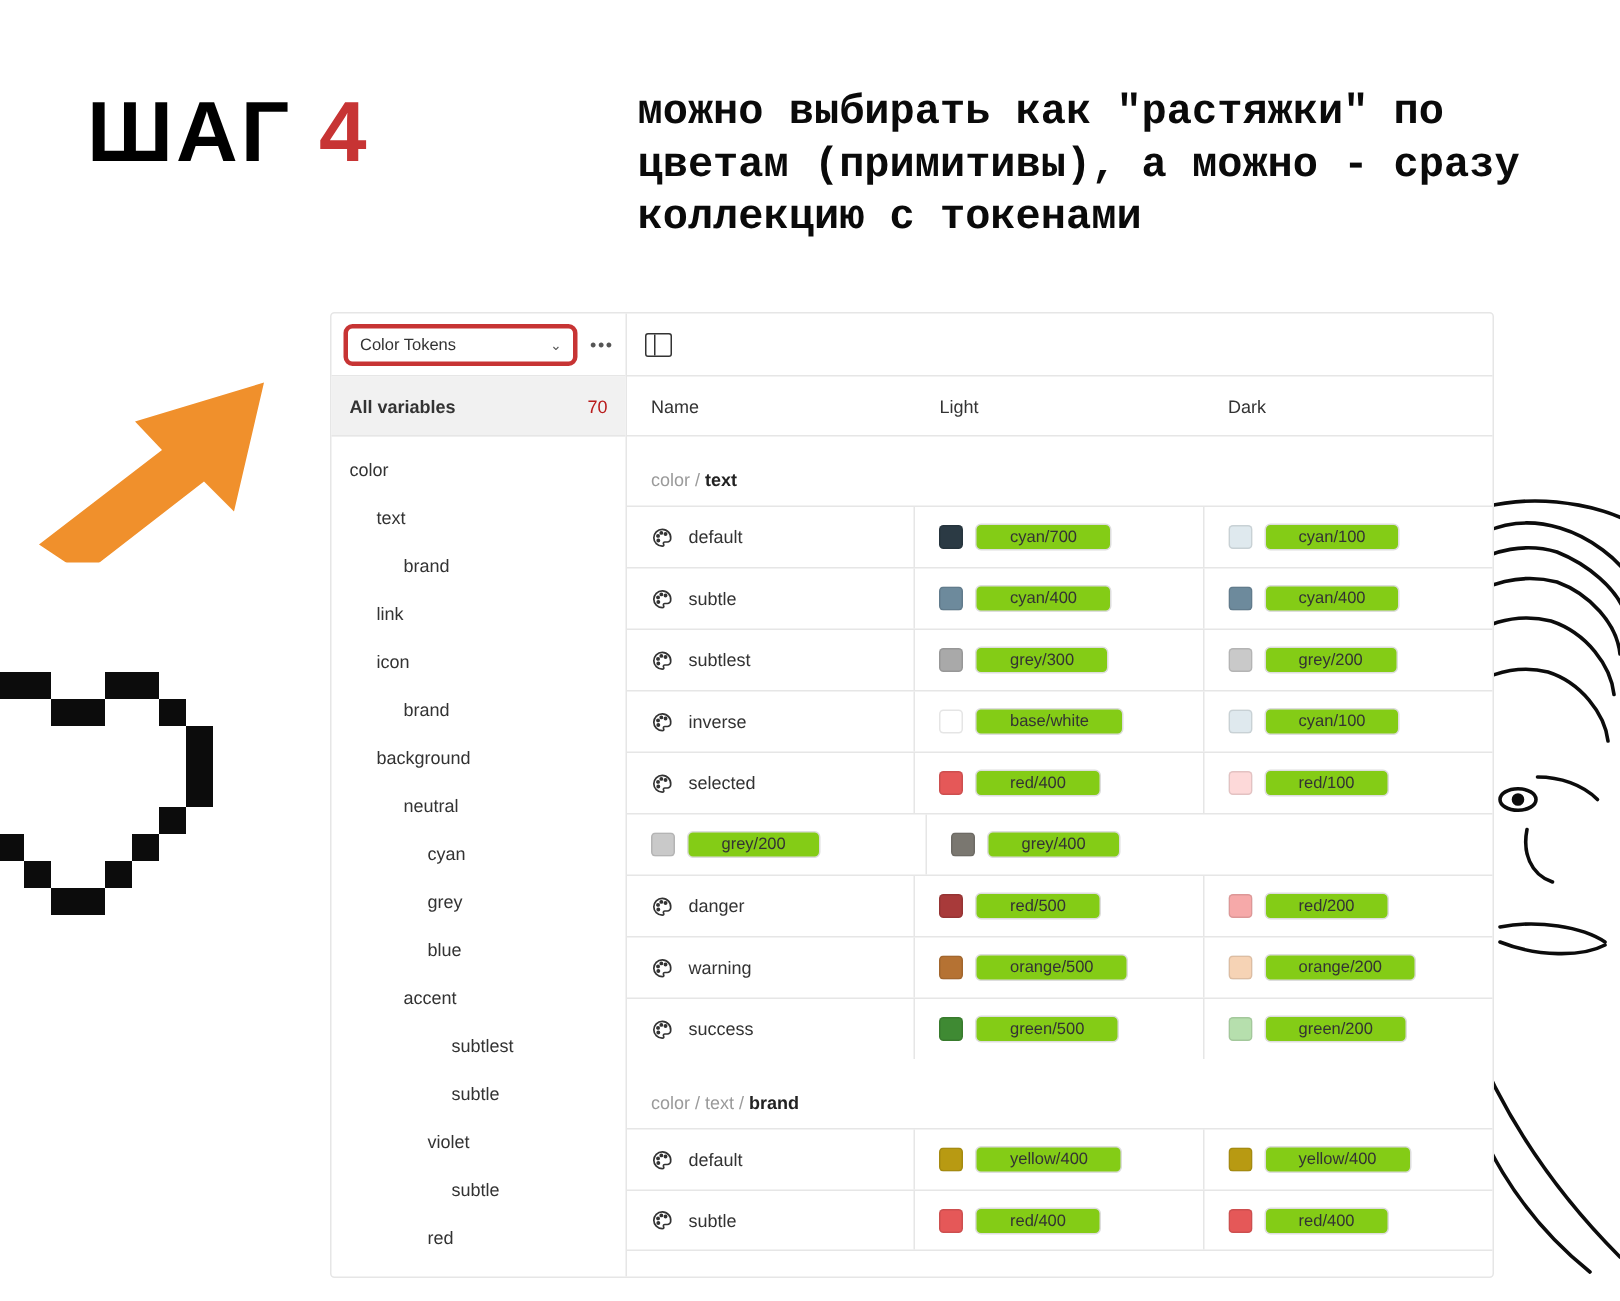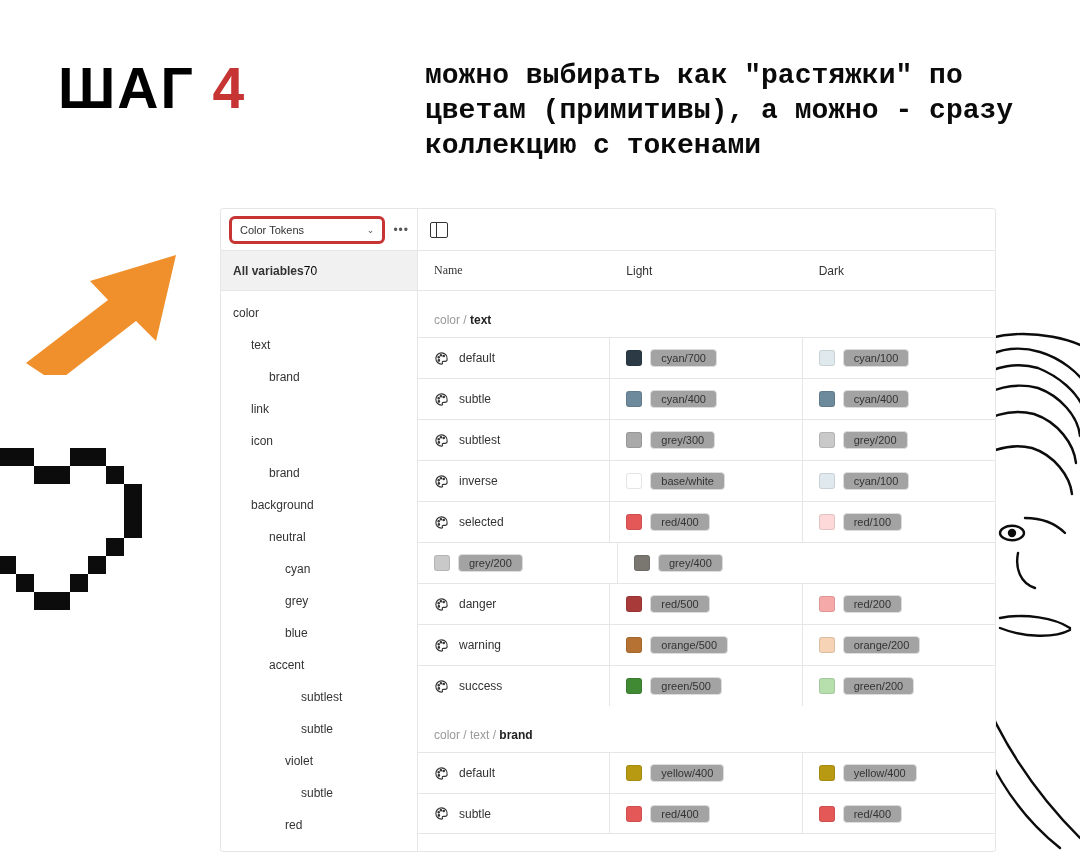--- a/index.html
+++ b/index.html
@@ -72,25 +72,26 @@
     font-size: 11px;
     background: #fff;
   }
   .chev { font-size: 9px; color: #555; }
   .dots { color: #555; letter-spacing: 1px; cursor: pointer; }
   .sb-allvars {
     height: 40px;
     background: #f1f1f1;
     display: flex;
     align-items: center;
+    justify-content: space-between;
     padding: 0 12px;
     font-weight: 600;
     border-bottom: 1px solid #e6e6e6;
   }
-  .sb-allvars .count { color: #000000; font-weight: 400; }
+  .sb-allvars .count { color: #b91c1c; font-weight: 400; }
   .tree { padding: 6px 0 10px 0; }
   .tree-item {
     height: 32px;
     display: flex;
     align-items: center;
     padding-left: 12px;
     color: #333;
     font-size: 12px;
     cursor: pointer;
   }
@@ -118,21 +119,21 @@
     width: 1.4px; background: #333;
   }
   .headrow {
     height: 40px;
     border-bottom: 1px solid #e6e6e6;
     display: flex;
     align-items: center;
     font-size: 12px;
     color: #333;
   }
-  .col-name { width: 200px; padding-left: 16px; font-family: Liberation Serif, serif; }
+  .col-name { width: 200px; padding-left: 16px; }
   .col-mode { width: 200px; padding-left: 16px; border-left: 1px solid #e6e6e6; height: 100%; display: flex; align-items: center; }
   .headrow .col-mode, .headrow .col-name { border-left: none; }
   .group-label {
     padding: 22px 16px 10px 16px;
     font-size: 12px;
     color: #9a9a9a;
   }
   .group-label .strong { color: #222; font-weight: 600; }
   .row {
     height: 41px;
@@ -160,24 +161,24 @@
   .cell-val:last-child { border-right: none; }
   .type-icon svg { display: block; }
   .sw {
     width: 16px; height: 16px; border-radius: 3px;
     border: 1px solid rgba(0,0,0,0.1);
     flex-shrink: 0;
   }
   .chip {
     border: 1px solid #ddd;
     border-radius: 4px;
-    padding: 2px 10px;
+    padding: 2px 22px;
     font-size: 11px;
     color: #333;
-    background: #a3a3a3;
+    background: #84cc16;
   }
   
   .big-arrow {
     position: absolute;
     left: 8px;
     top: 245px;
     color: #f0902c;
   }
   .yellow-arrow {
     position: absolute;

